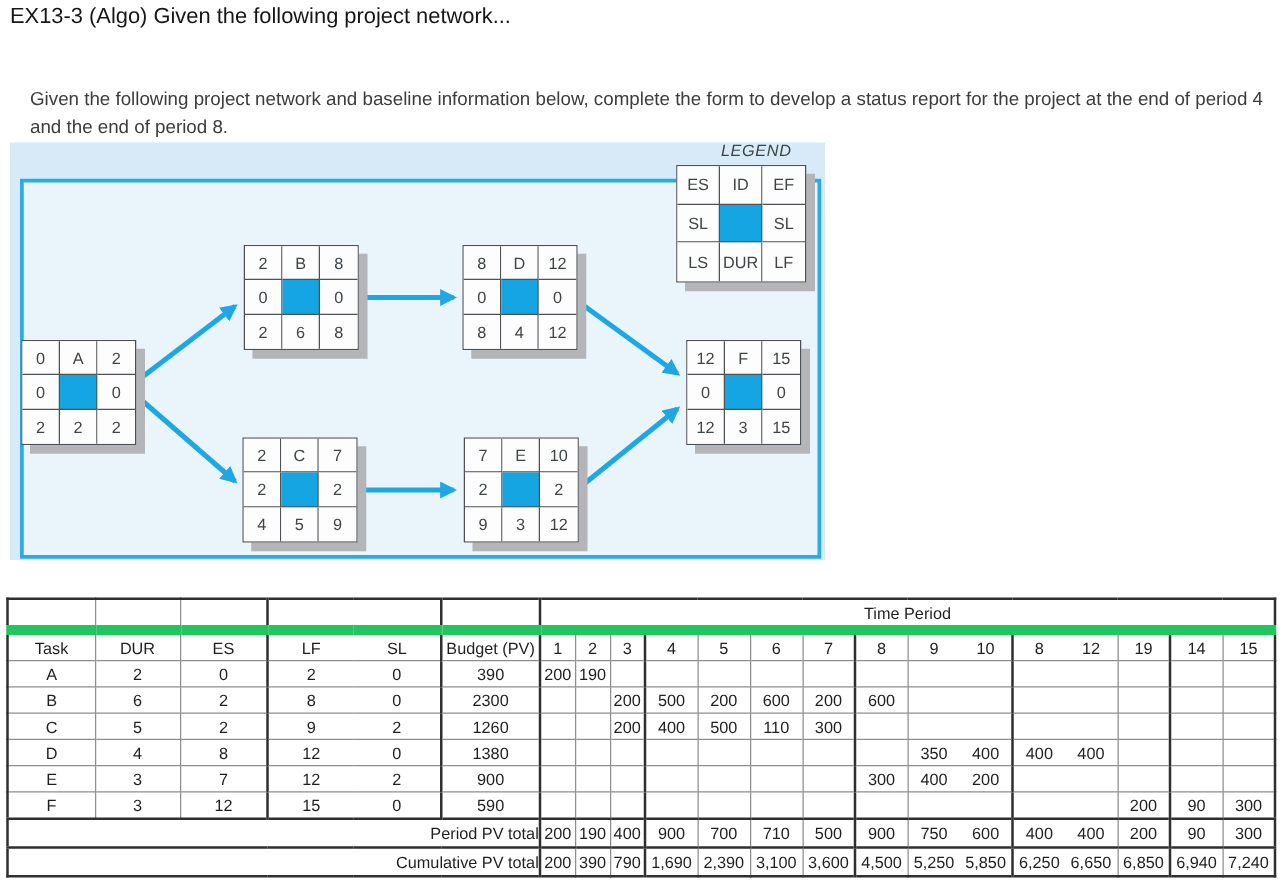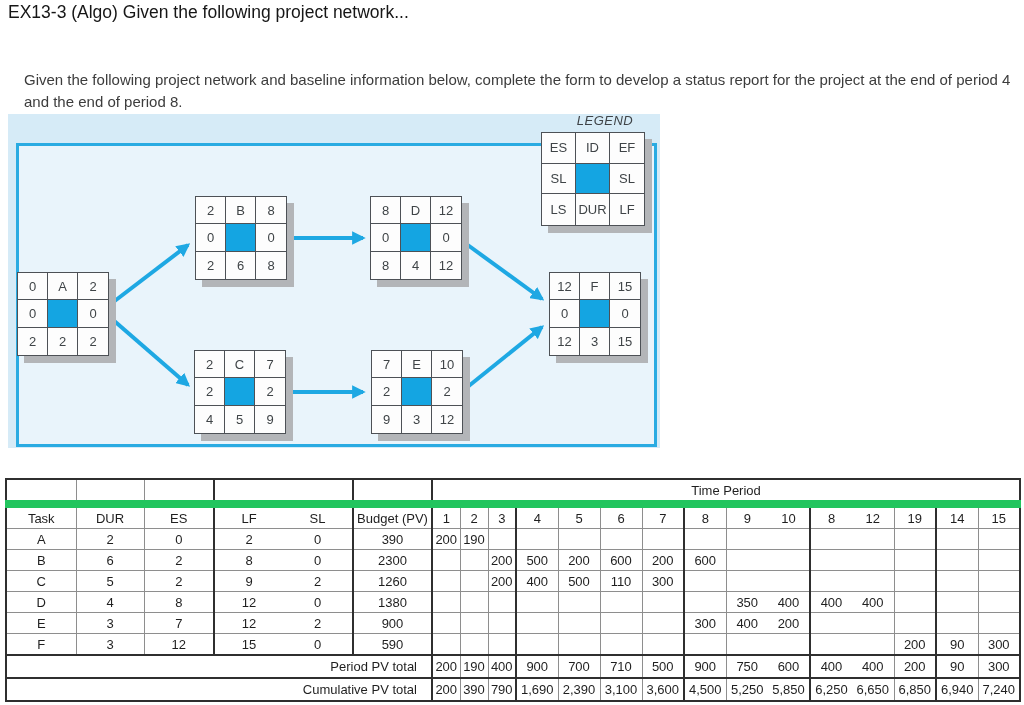--- a/index.html
+++ b/index.html
@@ -29,21 +29,21 @@
   
   .tblwrap{position:absolute;left:5px;top:478px;}
   table{border-collapse:collapse;table-layout:fixed;width:1014px;font-size:13px;color:#1f1f1f;
         border:2px solid #2f2f2f;}
   td{border:1px solid #8e8e8e;text-align:center;height:20px;padding:0 1px;
      overflow:hidden;white-space:nowrap;}
   td.sep-r{border-right:2px solid #2f2f2f;}
   td.nob-r{border-right-style:hidden;}
   td.thick-b{border-bottom:8px solid #22c55e;}
   td.thick-t{border-top:2px solid #2f2f2f;}
-  td.total-label{text-align:right;padding-right:14px;}
+  td.total-label{text-align:right;padding-right:0;}
   tr.totals td{height:21px;}
 </style>
 </head>
 <body>
 
 <div class="page">
 
   <h1 class="title">EX13-3 (Algo) Given the following project network...</h1>
   <p class="intro">Given the following project network and baseline information below, complete the form to develop a status report for the project at the end of period 4 and the end of period 8.</p>
 

